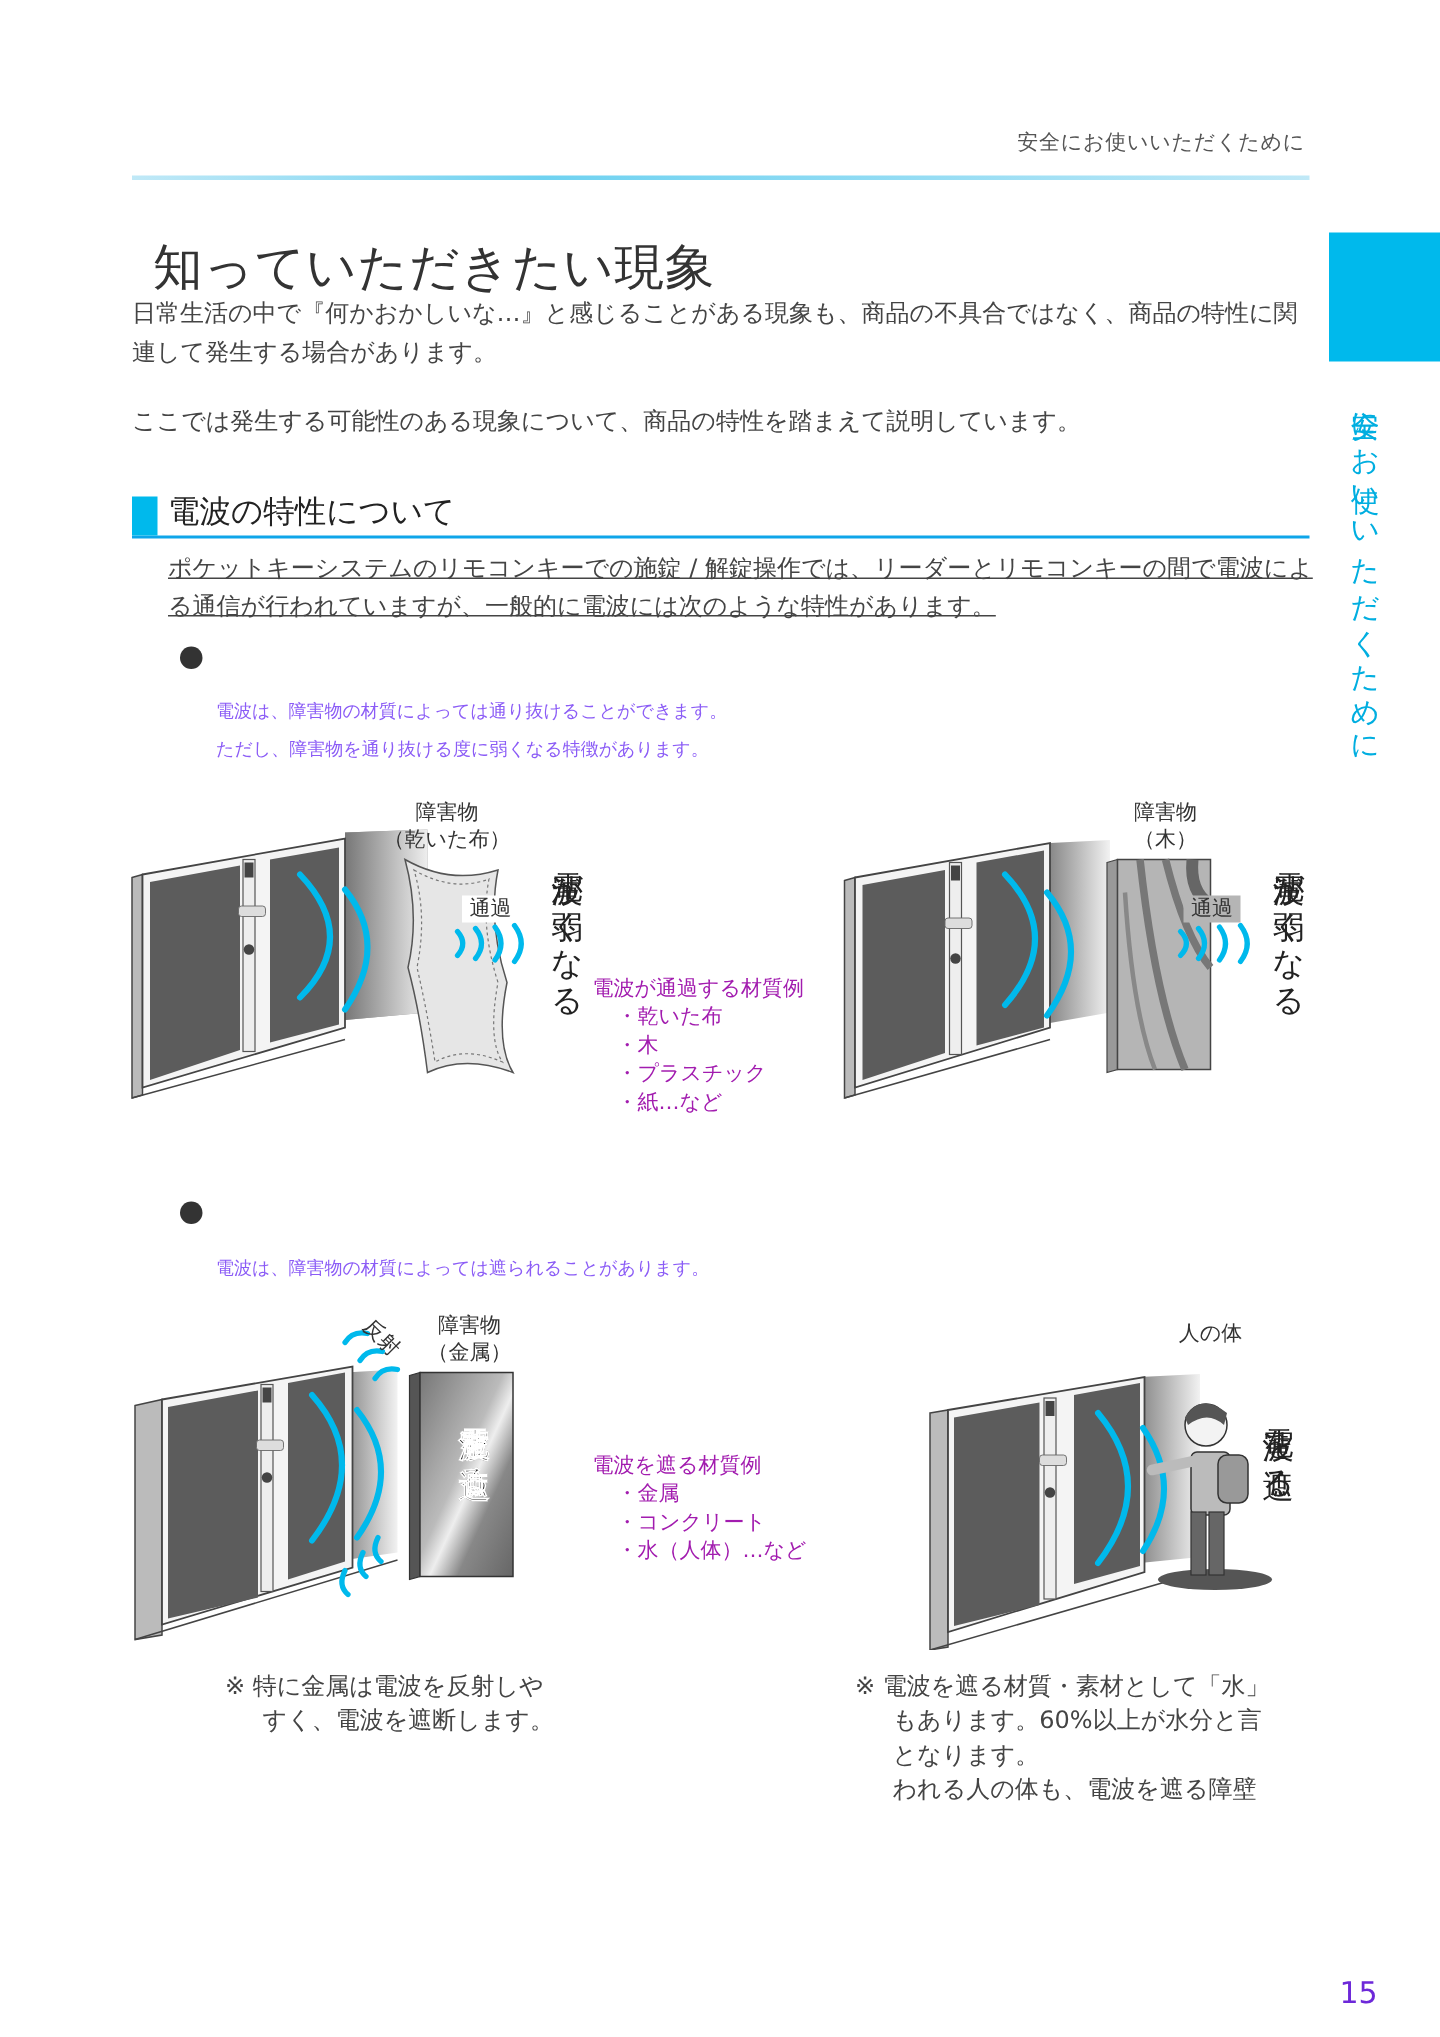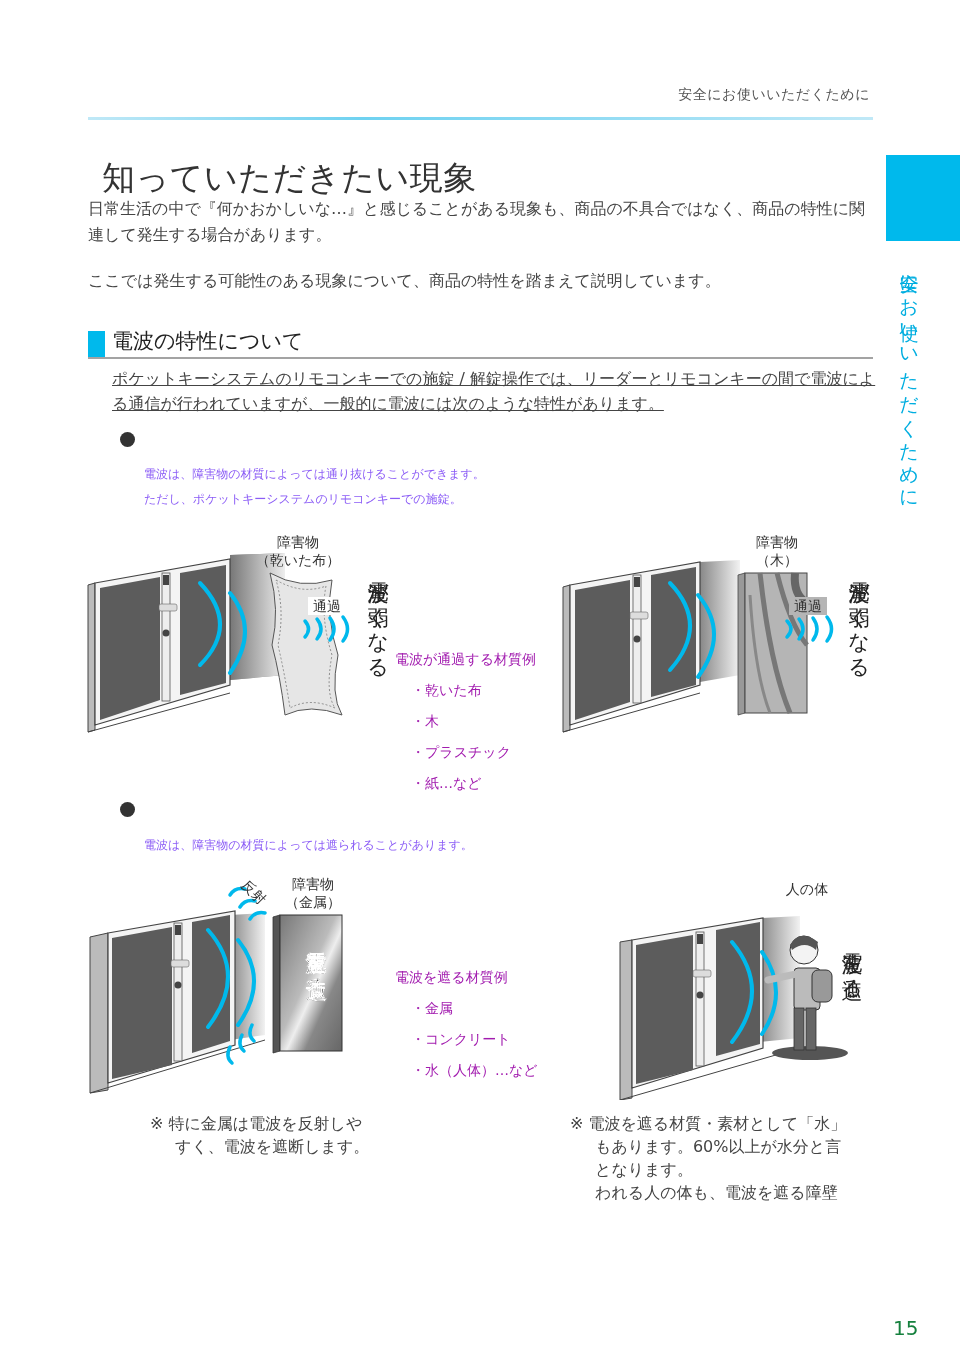--- a/index.html
+++ b/index.html
@@ -9,33 +9,33 @@
     font-family:"DejaVu Sans","Liberation Sans",sans-serif;
   }
   .abs { position:absolute; }
   .running-header { top:86px; right:90px; font-size:14px; color:#555; letter-spacing:0.5px; }
   .header-rule { top:117px; left:88px; width:785px; height:3px;
     background:linear-gradient(90deg,#b9e6f6 0%,#5fcdef 35%,#7fd6f2 60%,#b9e6f6 100%); opacity:0.9; }
   .page-title { top:140px; left:86px; font-size:33px; color:#333; letter-spacing:0.5px; font-weight:normal; }
   .side-tab { top:155px; right:0; width:74px; height:86px; background:#00b9ec; }
   .side-label { top:258px; left:897px; width:26px; writing-mode:vertical-rl; font-size:19px; color:#00aee0; letter-spacing:2px; }
   .intro { left:88px; font-size:16px; line-height:26px; color:#444; width:790px; }
-  .sec-head { top:329px; left:88px; width:785px; height:28px; border-bottom:2px solid #a3a3a3;text-align:center; }
+  .sec-head { top:329px; left:88px; width:785px; height:28px; border-bottom:2px solid #0ea5e9;text-align:center; }
   .sec-bar { position:absolute; left:0; top:2px; width:17px; height:26px; background:#00b9ec; }
   .sec-title { position:absolute; left:24px; top:-2px; font-size:21px; color:#222; }
   .para { left:112px; font-size:16px; line-height:25px; color:#444; width:770px;text-decoration:underline; }
   .bullet { left:120px; font-size:18px; color:#222; }
   .bullet .dot { display:inline-block; width:15px; height:15px; border-radius:50%; background:#333; margin-right:8px; vertical-align:-1px; }
   .subpara { left:144px; font-size:12px; line-height:25px; color:#8b5cf6; }
   .lbl { font-size:14px; color:#333; text-align:center; line-height:18px; }
   .vtext { writing-mode:vertical-rl; font-size:21px; color:#222; letter-spacing:1px; }
   .mat-list { font-size:14px; line-height:19px; color:#a21caf; }
-  .mat-list .it { padding-left:16px;margin-top:12px; }
+  .mat-list .it { padding-left:16px; }
   .note { font-size:16px; line-height:23px; color:#444; }
-  .pagenum { top:1316px; left:893px; font-size:20px; color:#15803d; }
+  .pagenum { top:1316px; left:893px; font-size:20px; color:#6d28d9; }
   svg { position:absolute; }
 </style>
 </head>
 <body>
 
 <div class="abs running-header">安全にお使いいただくために</div>
 <div class="abs header-rule"></div>
 
 <div class="abs side-tab"></div>
 <div class="abs side-label">安全にお使いいただくために</div>
@@ -49,21 +49,21 @@
   <div class="sec-bar"></div>
   <div class="sec-title">電波の特性について</div>
 </div>
 
 <div class="abs para" style="top:366px">ポケットキーシステムのリモコンキーでの施錠 / 解錠操作では、リーダーとリモコンキーの間で電波による通信が行われていますが、一般的に電波には次のような特性があります。</div>
 
 <div class="abs bullet" style="top:429px">
   <span class="dot"></span>
 </div>
 <div class="abs subpara" style="top:462px">電波は、障害物の材質によっては通り抜けることができます。</div>
-<div class="abs subpara" style="top:487px">ただし、ポケットキーシステムのリモコンキーでの施錠。</div>
+<div class="abs subpara" style="top:487px">ただし、障害物を通り抜ける度に弱くなる特徴があります。</div>
 
 <div class="abs" style="left:80px;top:525px;width:320px;height:220px">
   <svg width="320" height="220">
 
     <polygon points="150,30 205,28 205,150 150,155" fill="#9a9a9a"></polygon>
     <polygon points="150,30 205,28 205,150 150,155" fill="url(#g1)"></polygon>
     <defs>
       <linearGradient id="g1" x1="0" x2="1">
           <stop offset="0" stop-color="#777"></stop>
           <stop offset="1" stop-color="#eee"></stop>

